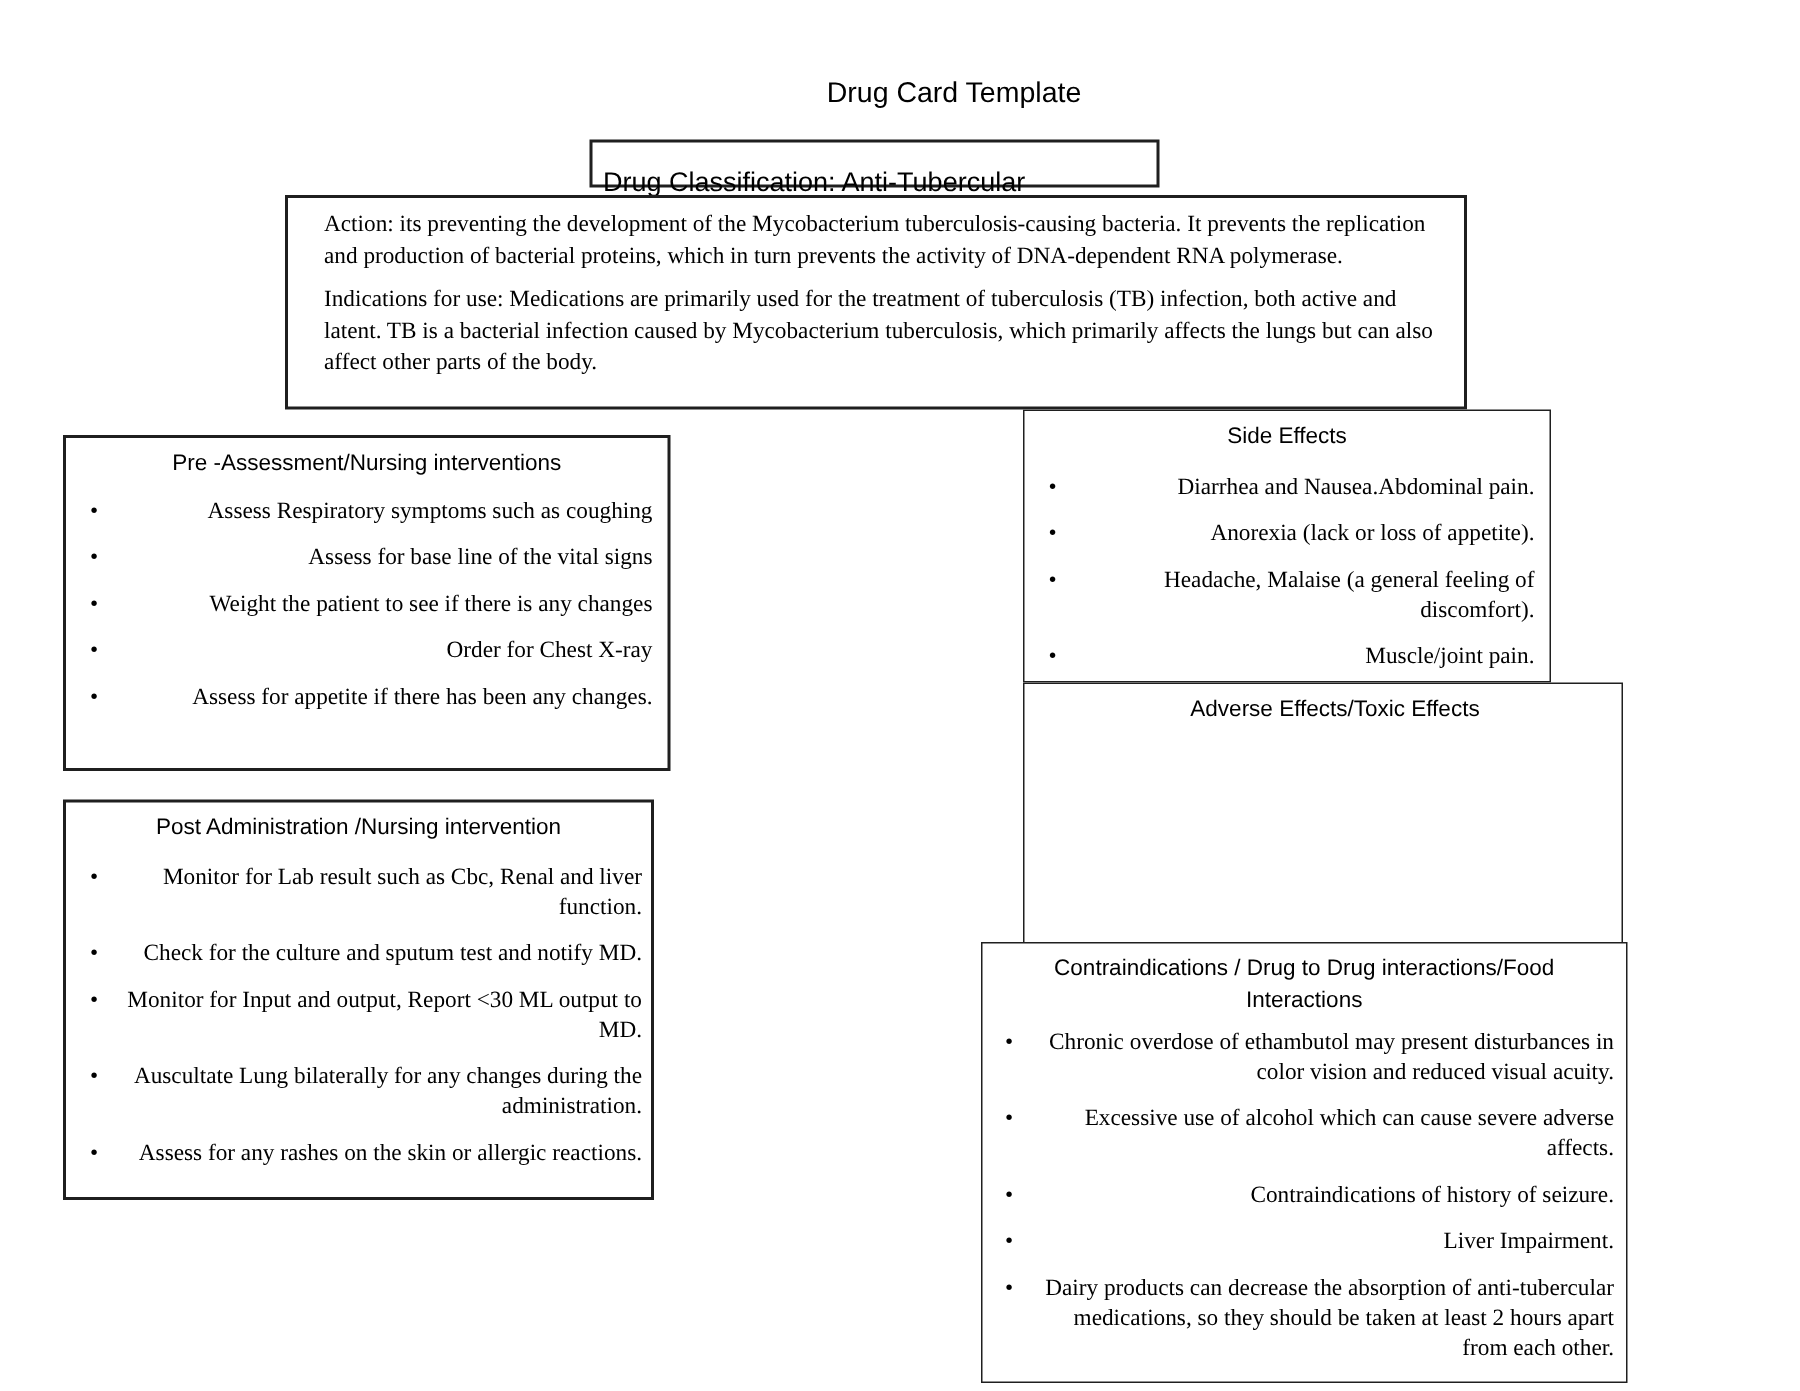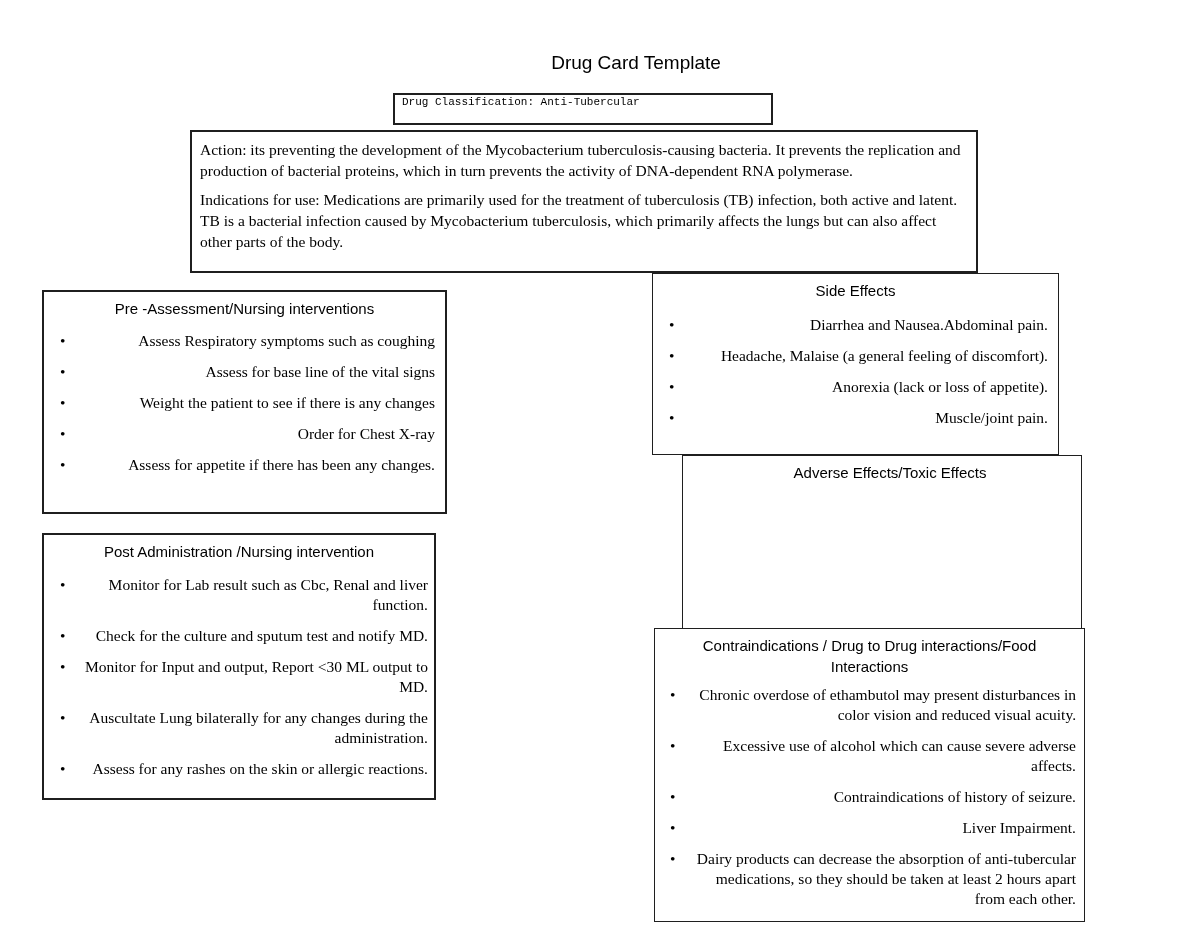--- a/index.html
+++ b/index.html
@@ -38,21 +38,21 @@
     color:#000;
   }
 
   .para{
     font-family:"Liberation Serif",serif;
     font-size:15.5px;
     line-height:21px;
     margin:0 0 8px 0;
     color:#000;
   }
-  .action-inner{padding:7px 10px 0 8px;}
+  .action-inner{padding:7px 10px 0 24px;}
 
   ul.bullets{
     list-style:none;
     margin:0;
     padding:0;
   }
   ul.bullets li{
     position:relative;
     font-family:"Liberation Serif",serif;
     font-size:15.5px;
@@ -77,31 +77,31 @@
   }
   ul.bullets.sans-list li::before{
     content:"\25CF";
     font-size:8.5px;
     left:0;top:5px;
   }
 
   
   #classification-box{left:393px;top:93px;width:380px;height:32px;}
   #classification-box .label{
-    font-family:Liberation Mono, monospace;
-    font-size:11px;
-    padding:1px 8px 0 7px;
+    font-family:Liberation Sans, sans-serif;
+    font-size:18px;
+    padding:16px 8px 0 7px;
   }
 
   #action-box{left:190px;top:130px;width:788px;height:143px;}
 
   #pre-assessment-box{left:42px;top:290px;width:405px;height:224px;}
   #pre-assessment-box ul{margin:12px 10px 0 14px;}
 
-  #side-effects-box{left:652px;top:273px;width:407px;height:182px;}
+  #side-effects-box{left:682px;top:273px;width:352px;height:182px;}
   #side-effects-box ul{margin:14px 10px 0 14px;}
 
   #adverse-box{left:682px;top:455px;width:400px;height:185px;padding-left:16px;}
   #adverse-box ul{margin:10px 8px 0 11px;}
 
   #post-box{left:42px;top:533px;width:394px;height:267px;}
   #post-box ul{margin:13px 6px 0 14px;}
 
   #contra-box{left:654px;top:628px;width:431px;height:294px;}
   #contra-box ul{margin:8px 8px 0 13px;}
@@ -132,22 +132,22 @@
         <li>Weight the patient to see if there is any changes</li>
         <li>Order for Chest X-ray</li>
         <li>Assess for appetite if there has been any changes.</li>
       </ul>
   </div>
 
   <div class="box thin" id="side-effects-box">
     <div class="box-title">Side Effects</div>
     <ul class="bullets">
         <li>Diarrhea and Nausea.Abdominal pain.</li>
+        <li>Anorexia (lack or loss of appetite).</li>
         <li>Headache, Malaise (a general feeling of discomfort).</li>
-        <li>Anorexia (lack or loss of appetite).</li>
         <li>Muscle/joint pain.</li>
       </ul>
   </div>
 
   <div class="box thin" id="adverse-box">
     <div class="box-title">Adverse Effects/Toxic Effects</div>
   </div>
 
   <div class="box" id="post-box">
     <div class="box-title">Post Administration /Nursing intervention</div>

